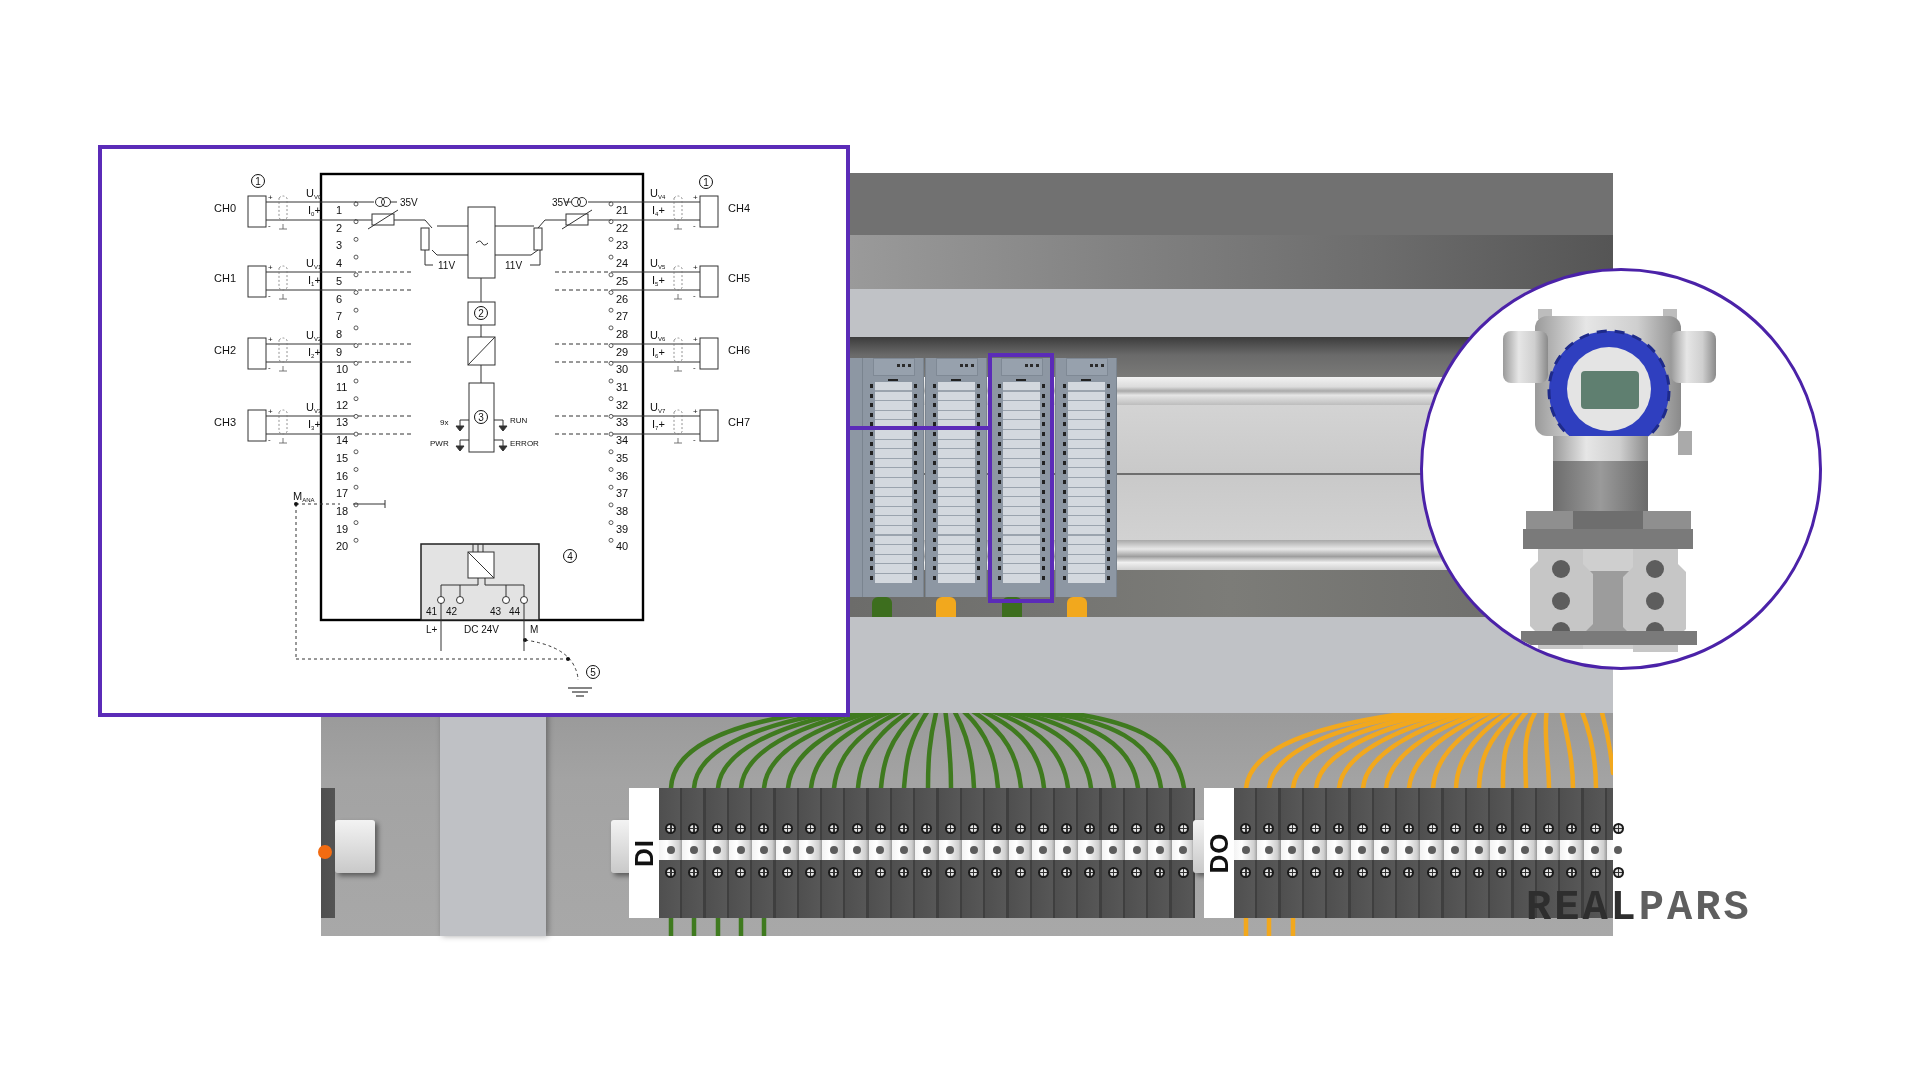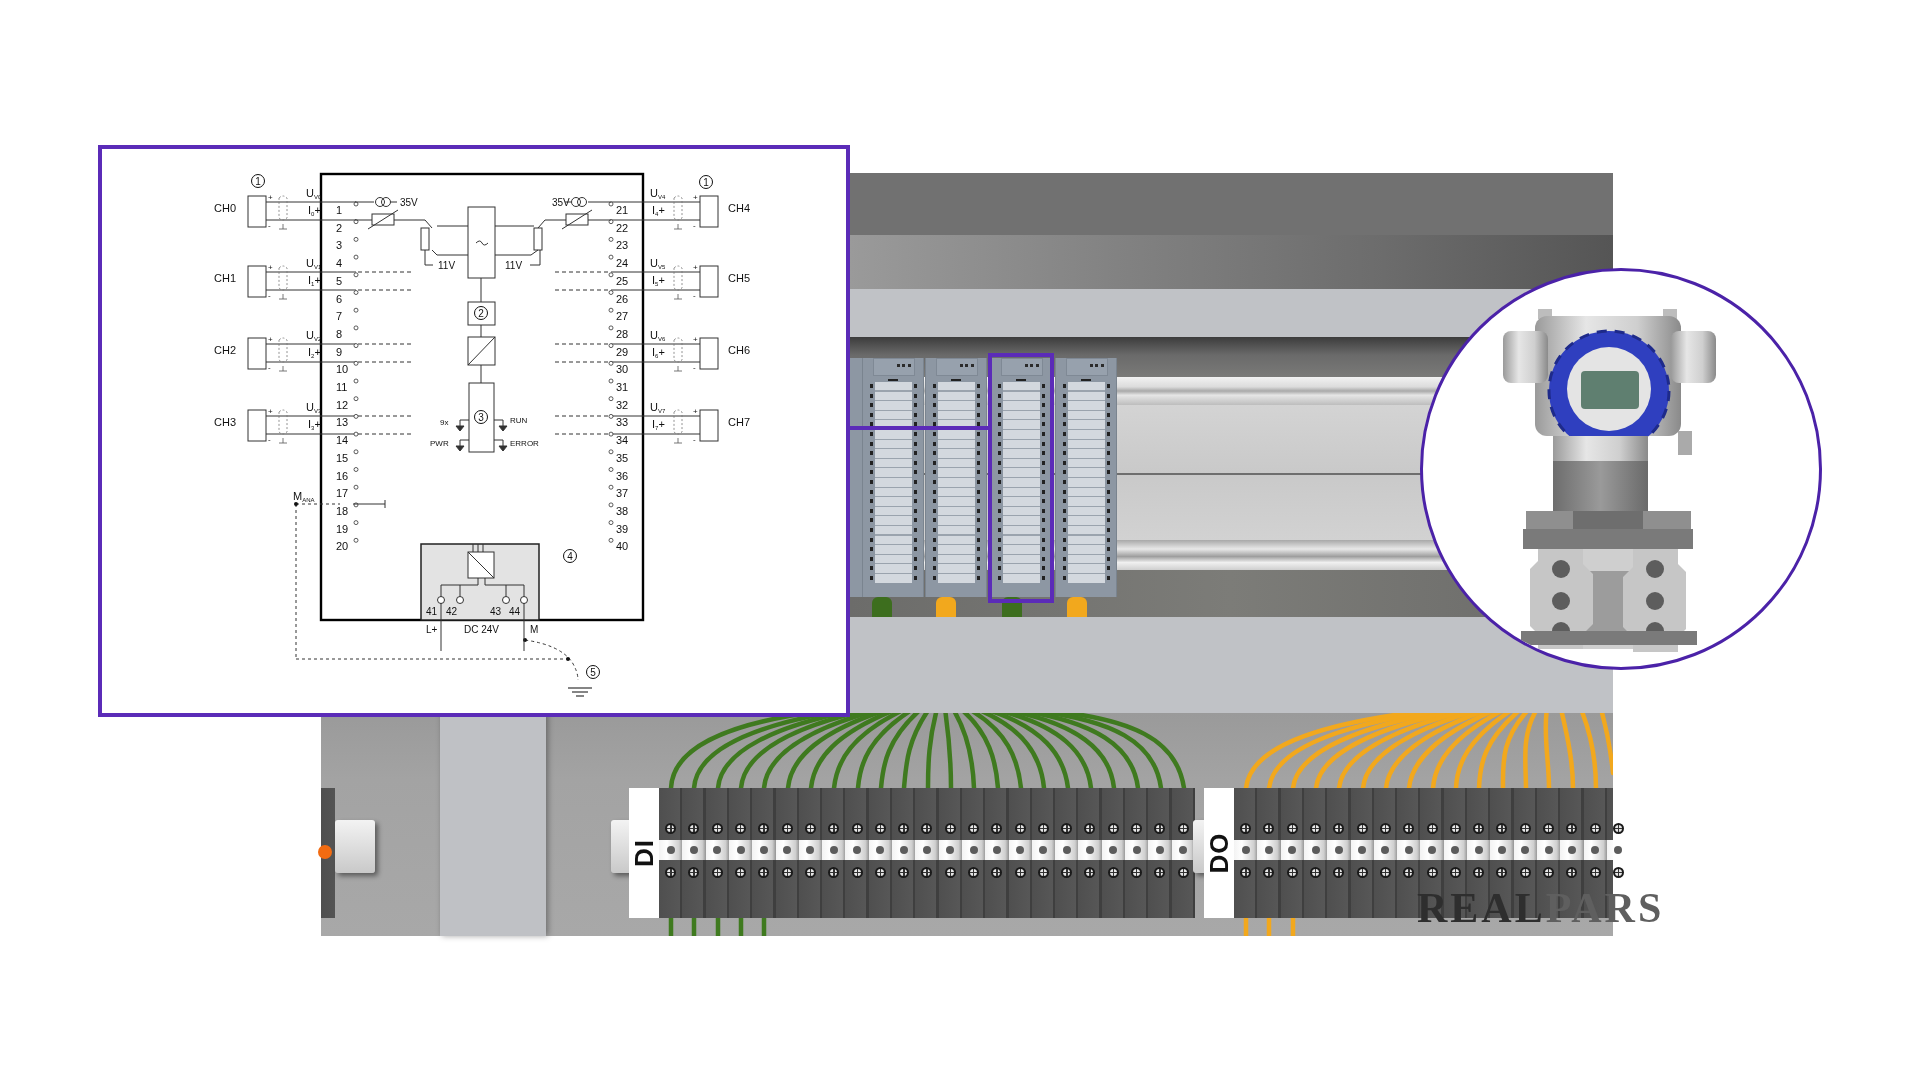--- a/index.html
+++ b/index.html
@@ -38,21 +38,21 @@
   .screw i:before{content:"";position:absolute;left:3px;top:0;width:1.4px;height:7px;background:#333;}
   .screw i:after{content:"";position:absolute;left:0;top:3px;width:7px;height:1.4px;background:#333;}
   .mid-dot{position:absolute;width:8px;height:8px;border-radius:50%;background:#5c5c5c;top:6px;}
   .tb-label{position:absolute;top:75px;width:30px;height:130px;background:#ffffff;}
   .tb-label span{position:absolute;left:50%;top:50%;transform:translate(-50%,-50%) rotate(-90deg);font-size:26px;font-weight:700;color:#111;letter-spacing:1px;white-space:nowrap;}
   .rail-clip{position:absolute;background:linear-gradient(180deg,#f3f3f3,#c9c9c9);border-radius:3px;box-shadow:3px 3px 5px rgba(0,0,0,.45);}
   
   #diagram{left:98px;top:145px;width:744px;height:564px;background:#ffffff;border:4px solid #5b2bb8;}
   
   #transmitter{left:1420px;top:268px;width:402px;height:402px;border-radius:50%;background:#ffffff;border:3px solid #4b22a8;box-sizing:border-box;overflow:hidden;}
-  #logo{left:1417px;top:884px;font-size:42px;font-weight:900;letter-spacing:3px;color:#5f5f5f;font-family:Liberation Serif, serif;}
+  #logo{left:1526px;top:884px;font-size:42px;font-weight:900;letter-spacing:3px;color:#5f5f5f;font-family:Liberation Mono, monospace;}
   #logo .dark{color:#2e2e2e;}
 </style>
 </head>
 <body>
 
 <div id="upper-panel" class="abs">
   <div class="abs band-dark"></div>
   <div class="abs band-grad"></div>
   <div class="abs band-light1"></div>
   <div class="abs band-shadow"></div>

